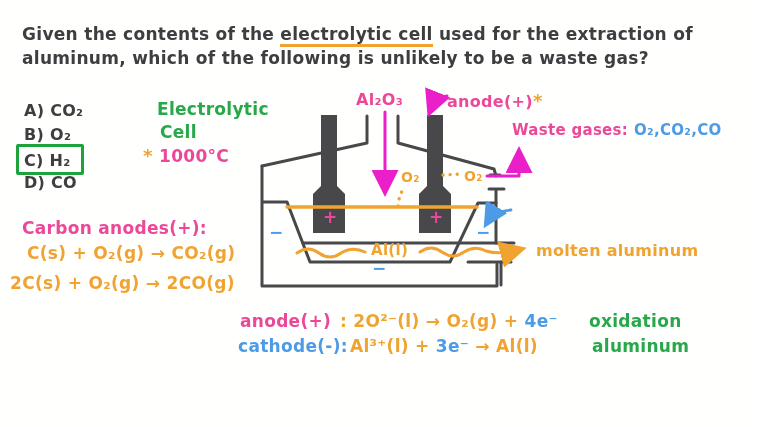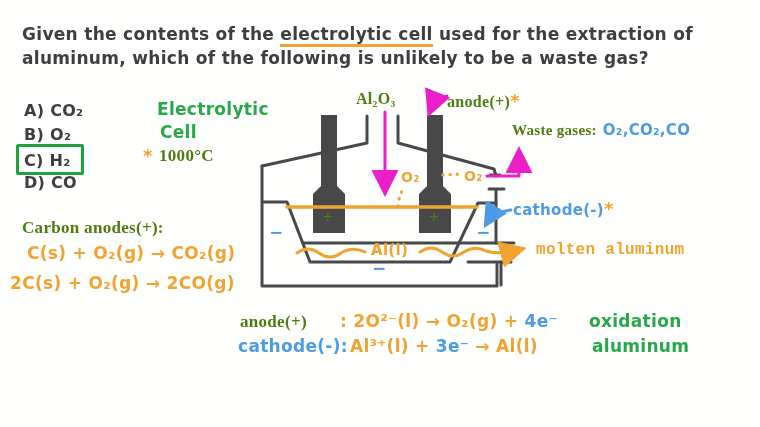--- a/index.html
+++ b/index.html
@@ -3,21 +3,21 @@
 <meta charset="utf-8">
 <style>
   html,body{margin:0;padding:0;background:#ffffff;}
   #canvas{
     position:relative;width:756px;height:427px;background:#fffffe;overflow:hidden;
     font-family:"DejaVu Sans", sans-serif;font-weight:700;letter-spacing:.3px;
   }
   #sketch{position:absolute;left:0;top:0;z-index:1;}
   .txt{position:absolute;z-index:2;white-space:nowrap;}
   .ink{color:#3e3e41;}
-  .mg{color:#4d7c0f;font-family:Liberation Serif, serif;}
+  .mg{color:#ec4899;}
   .or{color:#f0a330;}
   .bl{color:#4d9be6;}
   .gr{color:#27a84a;}
   .q{font-size:17px;}
   .u{border-bottom:3px solid #f0a330;padding-bottom:0px;}
   .opt{font-size:16px;}
   #answer-box{
     position:absolute;left:16px;top:144px;width:62px;height:25px;
     border:3px solid #1ea23e;z-index:3;border-radius:2px;
   }
@@ -96,22 +96,21 @@
   <div class="txt or ast" style="left:143px;top:145px;">*</div>
   <div class="txt mg note" style="left:159px;top:146px;">1000°C</div>
 
   <div class="txt mg eq" style="left:22px;top:218px;">Carbon anodes(+):</div>
   <div class="txt or eq" style="left:27px;top:243px;">C(s) + O₂(g) → CO₂(g)</div>
   <div class="txt or eq" style="left:10px;top:273px;">2C(s) + O₂(g) → 2CO(g)</div>
 
   <div class="txt mg dlabel-lg" style="left:356px;top:90px;">Al₂O₃</div>
   <div class="txt" style="left:512px;top:120px;"><span class="mg dlabel">Waste gases:</span> <span class="bl dlabel">O₂,CO₂,CO</span></div>
   <div class="txt" style="left:447px;top:90px;"><span class="mg dlabel-lg">anode(+)</span><span class="or ast">*</span></div>
-  <div class="txt" style="left:513px;top:198px;"><span class="bl dlabel">cathode(-)</span><span class="or ast">*</span></div>
-  <div class="txt or dlabel-lg" style="left:536px;top:241px;font-family:Liberation Mono, monospace;">molten aluminum</div>
+  <div class="txt or dlabel-lg" style="left:536px;top:241px;">molten aluminum</div>
   <div class="txt or dlabel" style="left:371px;top:241px;">Al(l)</div>
   <div class="txt or bubble" style="left:401px;top:169px;">O₂</div>
   <div class="txt or bubble" style="left:464px;top:168px;">O₂</div>
   <div class="txt mg charge" style="left:323px;top:209px;">+</div>
   <div class="txt mg charge" style="left:429px;top:209px;">+</div>
   <div class="txt bl charge" style="left:269px;top:224px;">−</div>
   <div class="txt bl charge" style="left:476px;top:224px;">−</div>
   <div class="txt bl charge" style="left:372px;top:260px;">−</div>
 
   <div class="txt heq" style="left:240px;top:311px;"><span class="mg lbl1">anode(+)</span><span class="or">:</span> <span class="or">2O²⁻(l) → O₂(g) +</span> <span class="bl">4e⁻</span></div>

